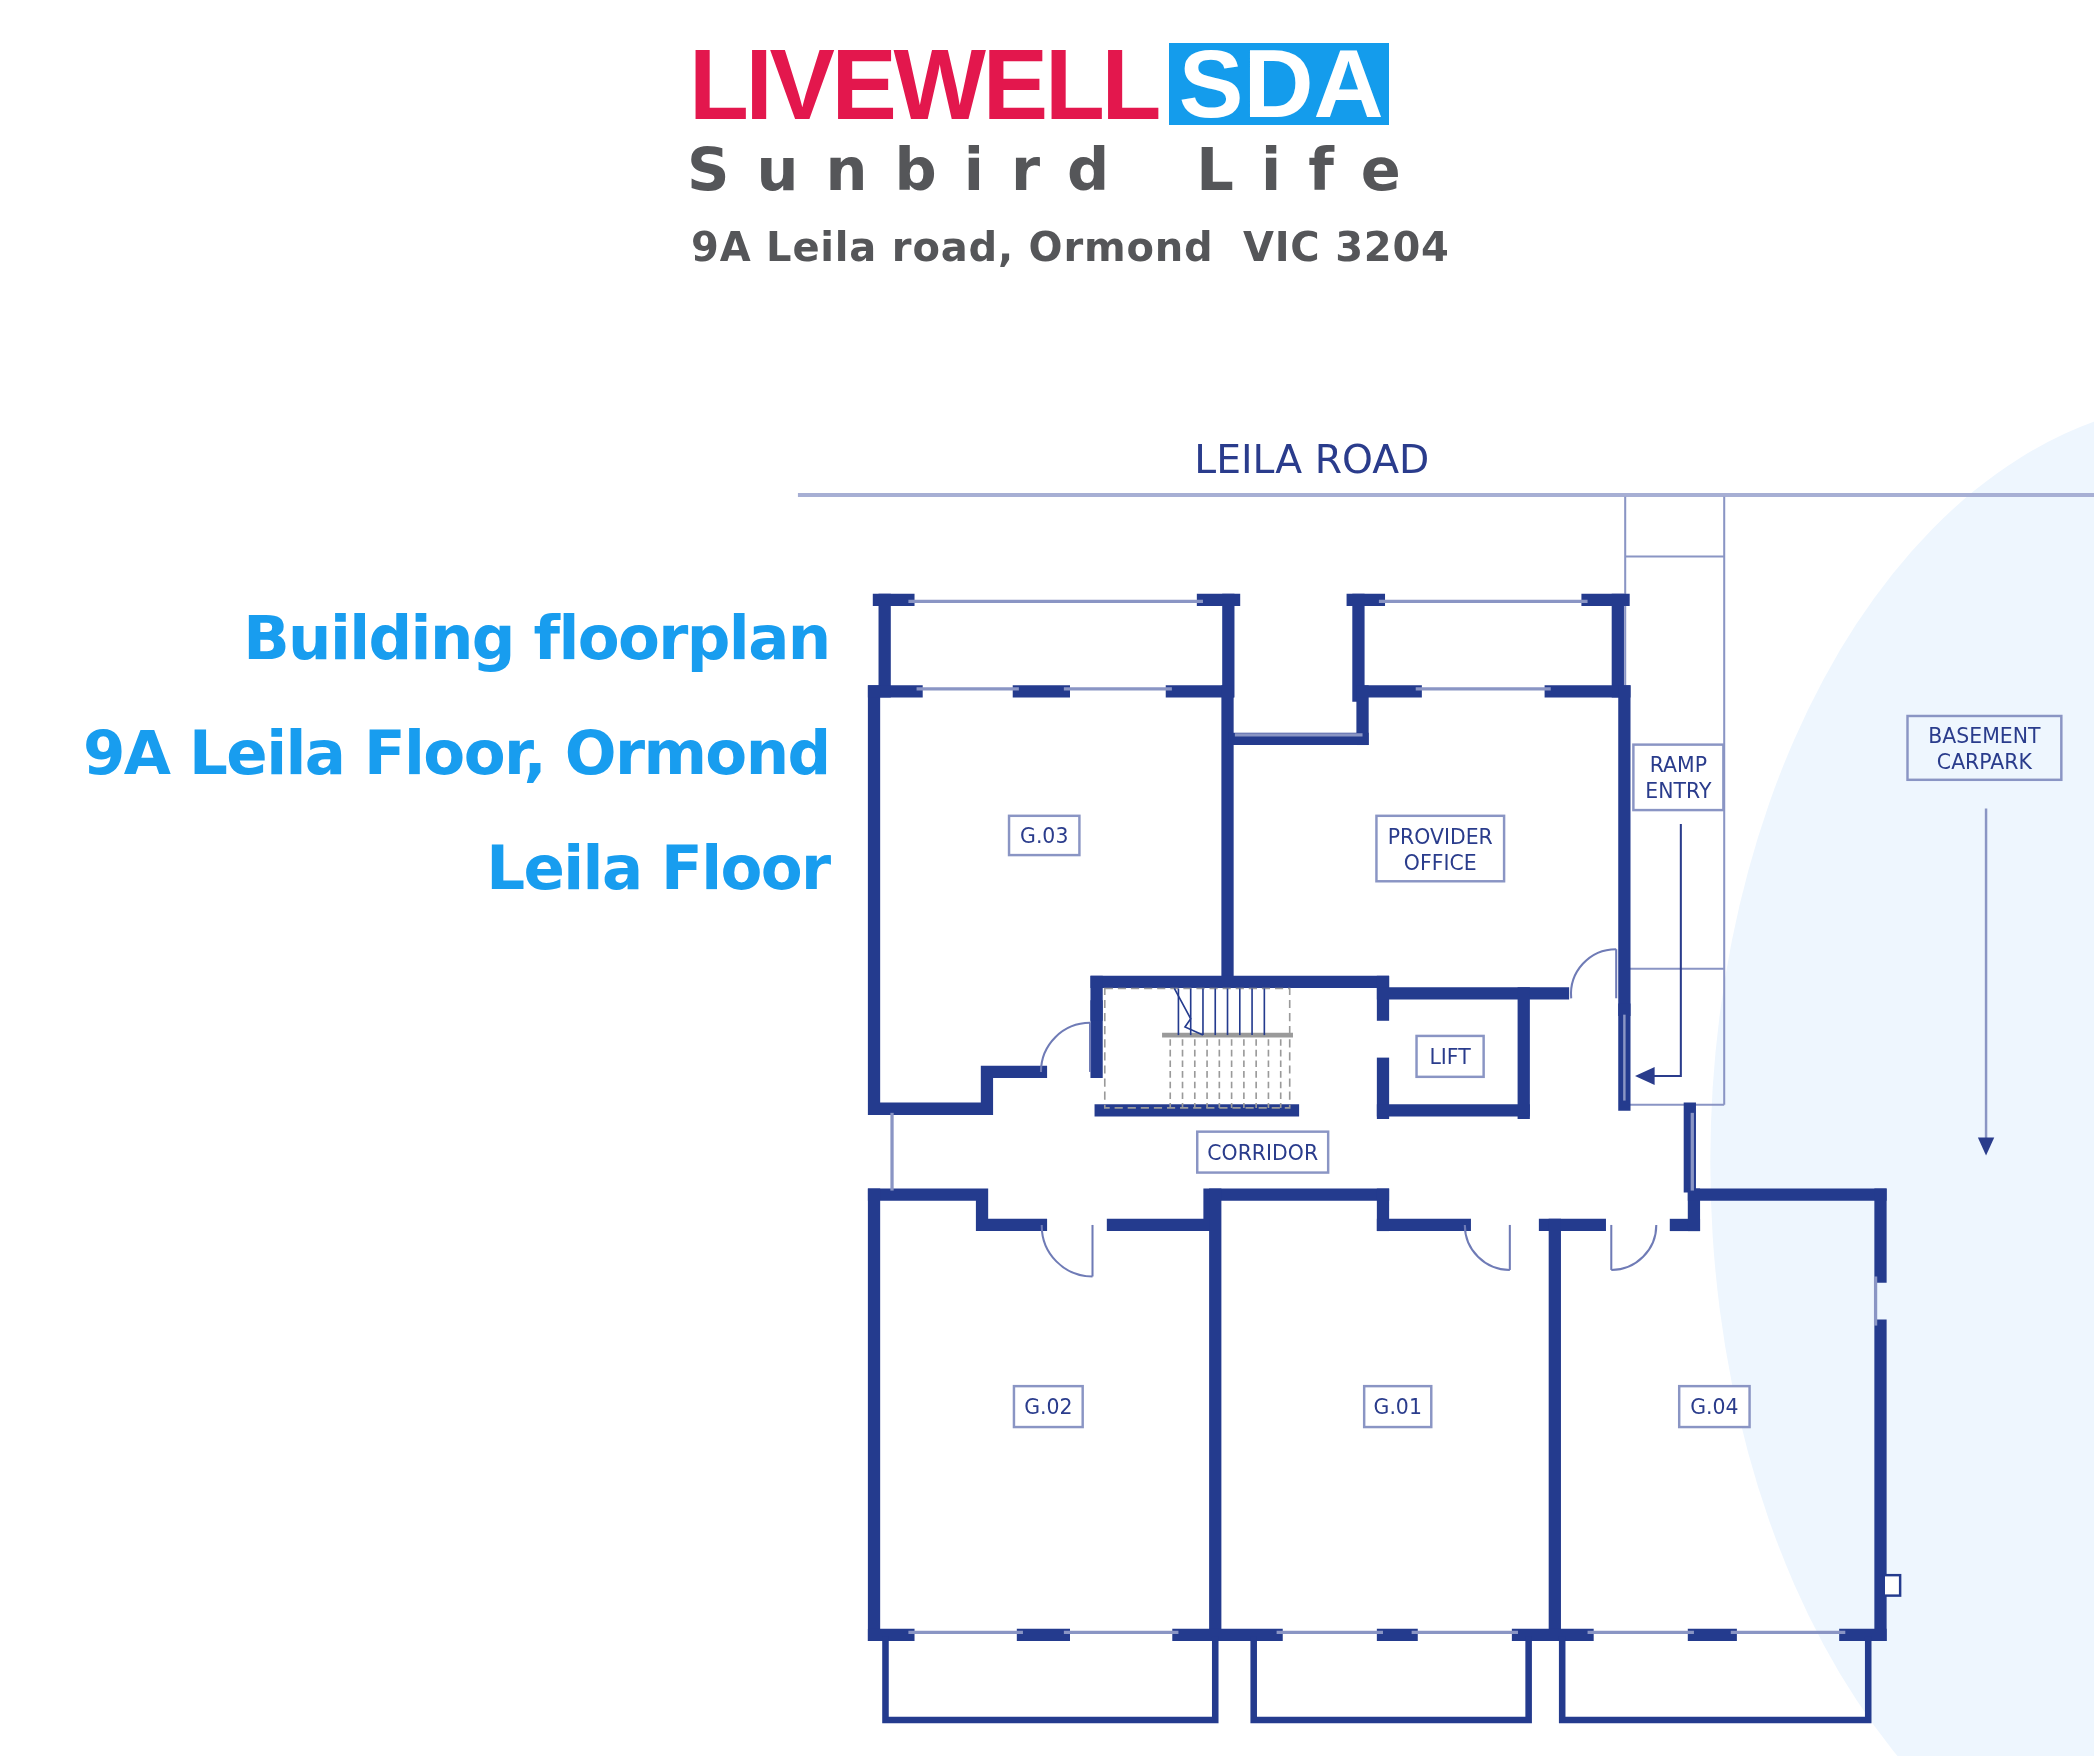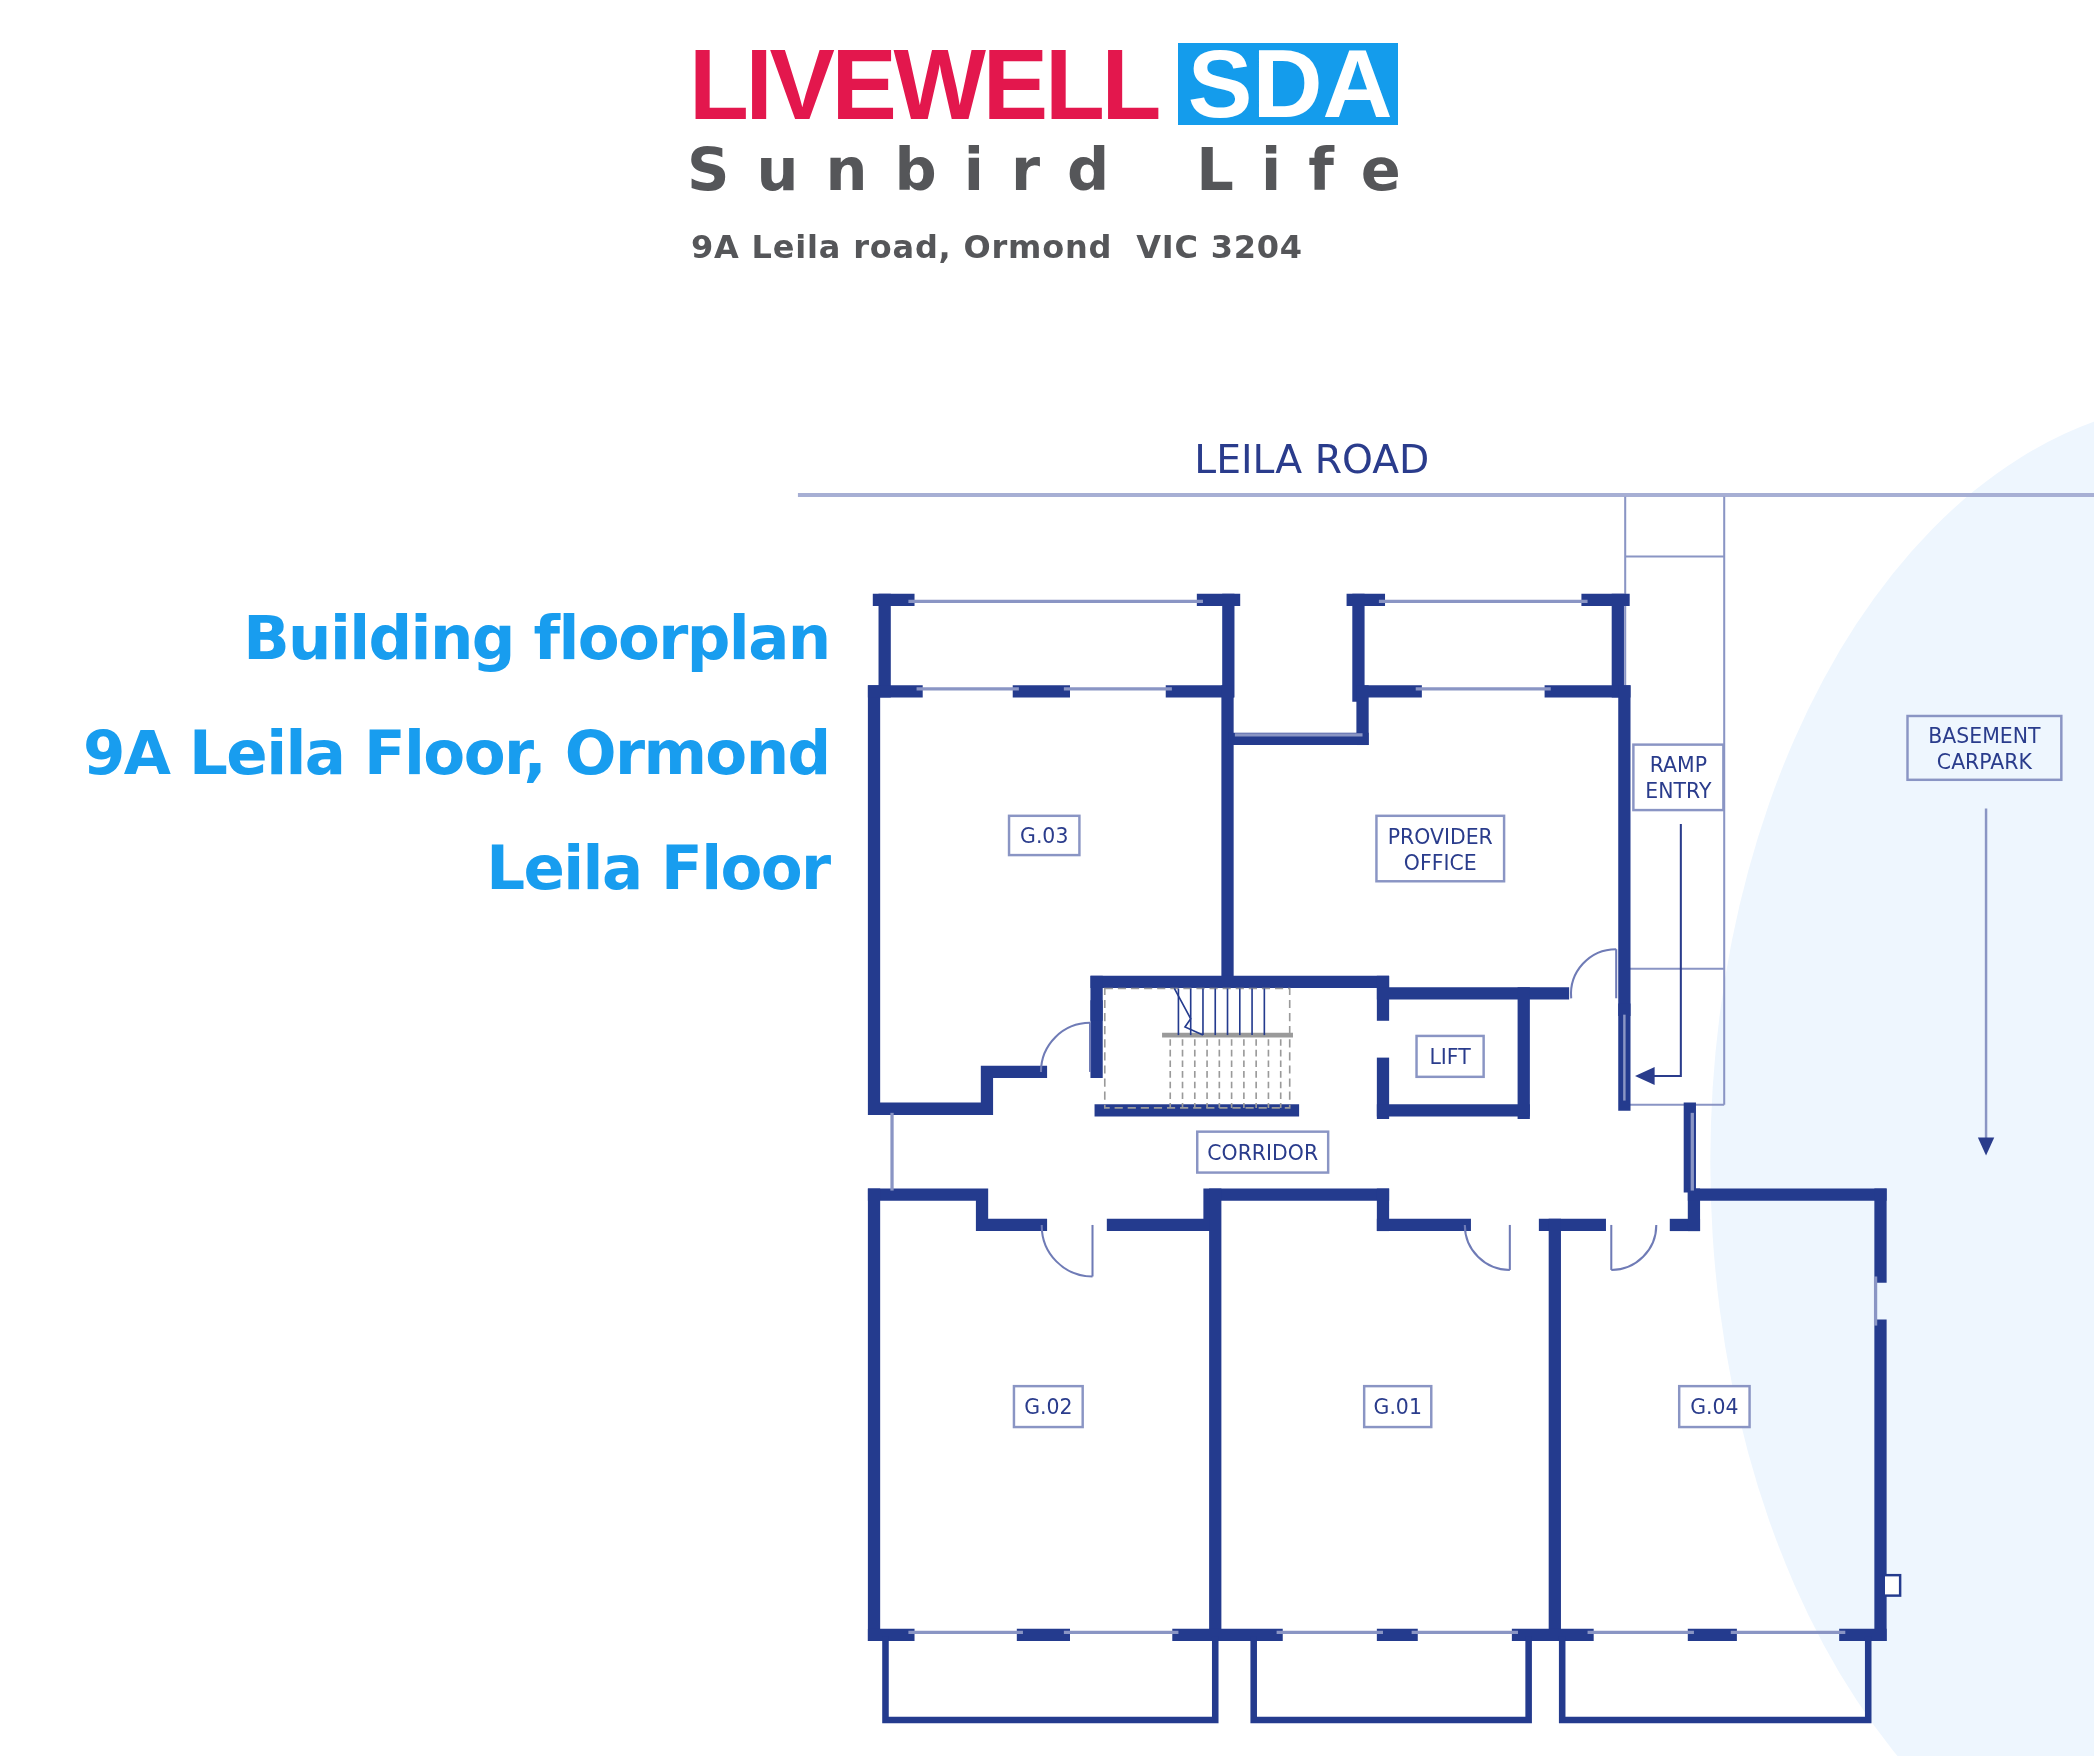--- a/index.html
+++ b/index.html
@@ -1,23 +1,23 @@
 <!DOCTYPE html>
 <html style="font-size:13px"><head>
   <meta charset="utf-8">
   <style>
     html, body { margin: 0; padding: 0; background: #ffffff; }
     body { width: 2095px; height: 1756px; position: relative; overflow: hidden; font-family: "DejaVu Sans", sans-serif; }
 
     .header { position: absolute; left: 0; top: 0; width: 2095px; height: 278px; }
     .brand-row { position: absolute; left: 689px; top: 43px; height: 82px; display: flex; align-items: stretch; }
     .brand-livewell { color: #e3174d; font-family: "Liberation Sans", sans-serif; font-weight: 700; font-size: 98px; line-height: 82px; letter-spacing: -3.3px; transform: scaleY(1.02); }
-    .brand-sda { margin-left: 20px; background: #149cec; color: #ffffff; font-family: "Liberation Sans", sans-serif; font-weight: 700; font-size: 97px; line-height: 82px; padding: 0 4.9px 0 9.8px; letter-spacing: 0px; }
+    .brand-sda { margin-left: 11px; background: #149cec; color: #ffffff; font-family: "Liberation Sans", sans-serif; font-weight: 700; font-size: 97px; line-height: 82px; padding: 0 4.9px 0 9.8px; letter-spacing: 0px; }
     .brand-sub { position: absolute; left: 687px; top: 137px; width: 714px; display: flex; justify-content: space-between; color: #555659; font-family: "DejaVu Sans", sans-serif; font-weight: 700; font-size: 59px; line-height: 65px; }
-    .brand-address { position: absolute; left: 691px; top: 223px; color: #555659; font-family: "DejaVu Sans", sans-serif; font-weight: 700; font-size: 32px; line-height: 49px; letter-spacing: 0.8px; white-space: pre; }
+    .brand-address { position: absolute; left: 691px; top: 223px; color: #555659; font-family: "DejaVu Sans", sans-serif; font-weight: 700; font-size: 40px; line-height: 49px; letter-spacing: 0.8px; white-space: pre; }
 
     .titles { position: absolute; left: 83px; top: 597px; color: #189def; font-family: "DejaVu Sans", sans-serif; font-weight: 700; font-size: 61px; letter-spacing: -1.6px; }
     .titles div { height: 115px; line-height: 82px; white-space: nowrap; text-align: right; }
 
     .plan { position: absolute; left: 0; top: 0; width: 2095px; height: 1756px; }
     .label-text { font-family: "DejaVu Sans", sans-serif; fill: #2a3c8c; }
   </style>
 </head>
 <body>
 

